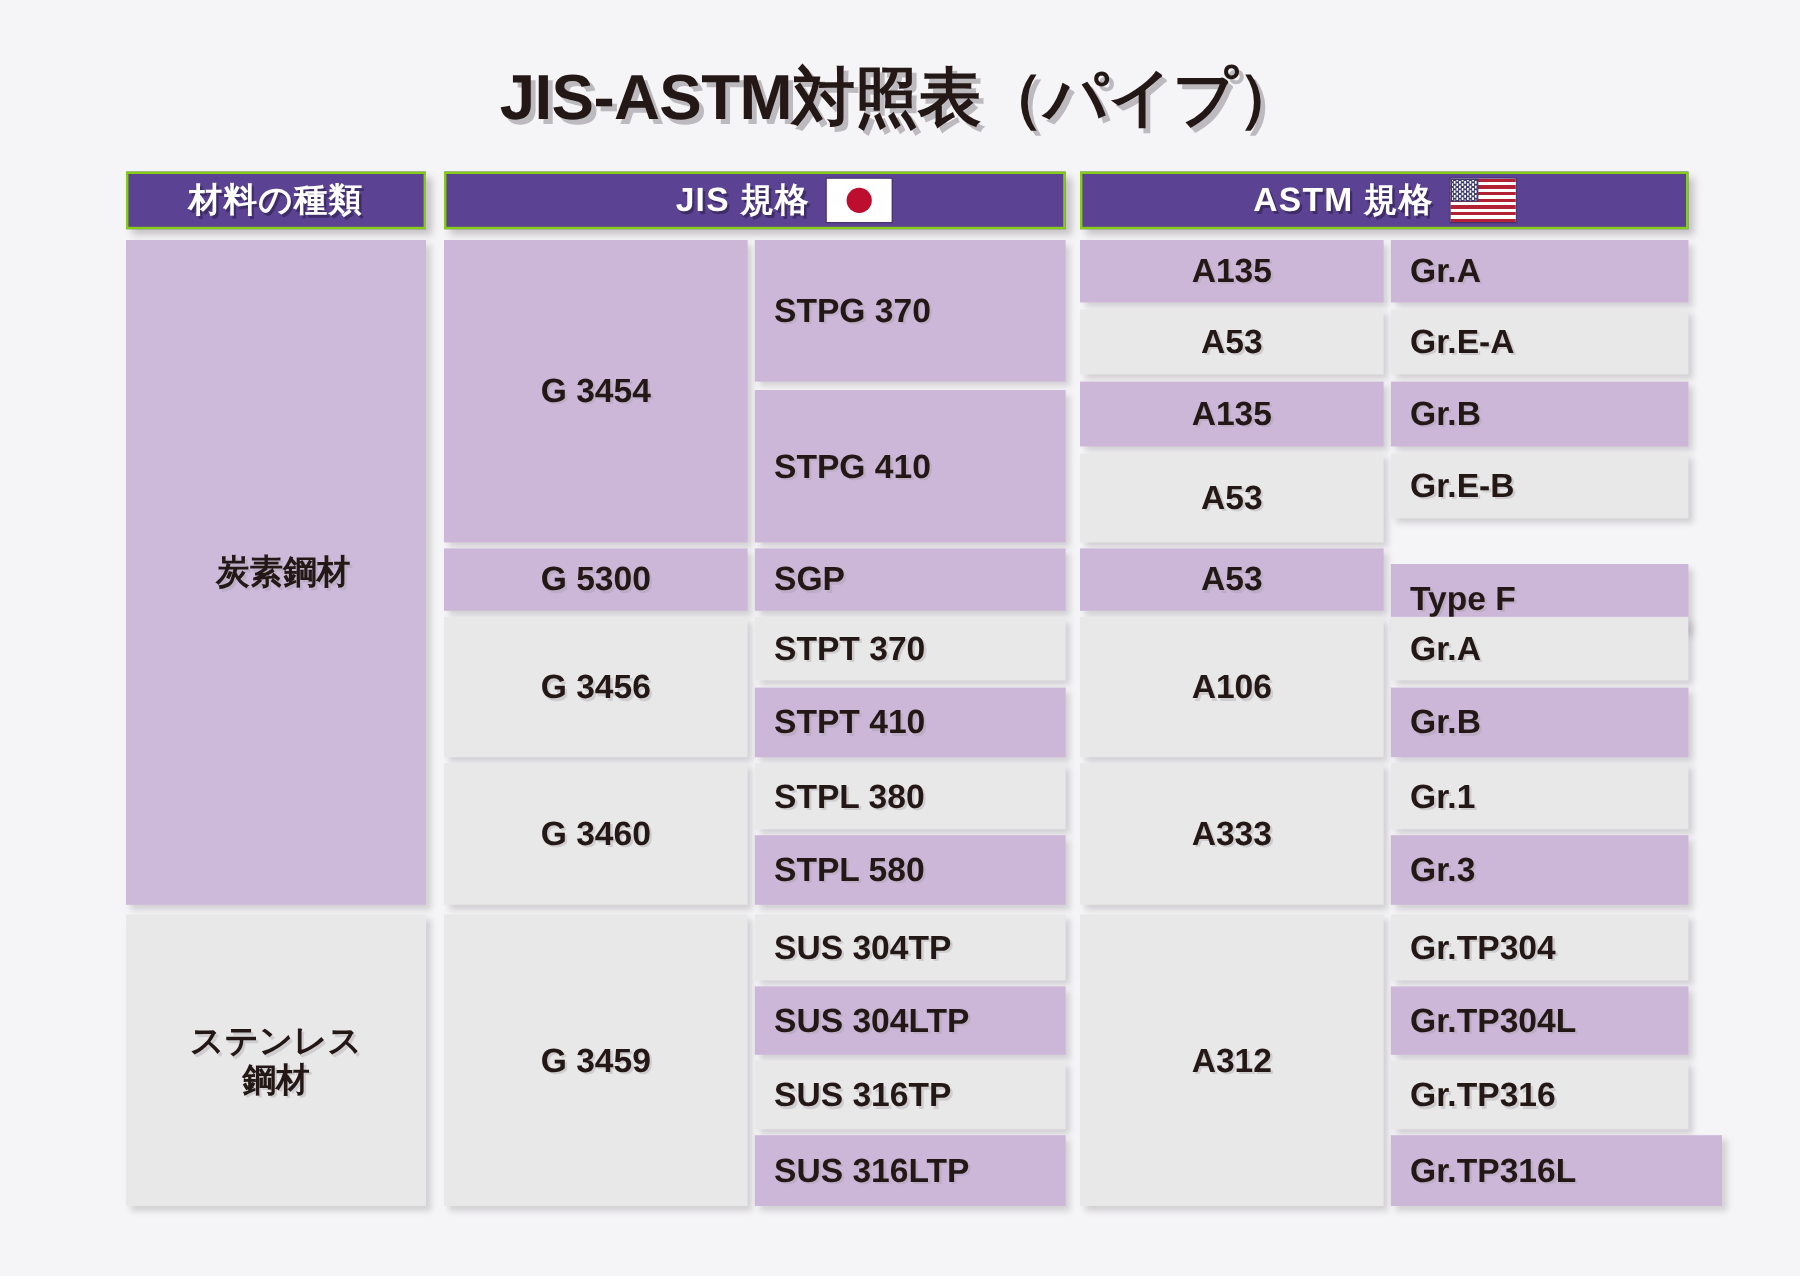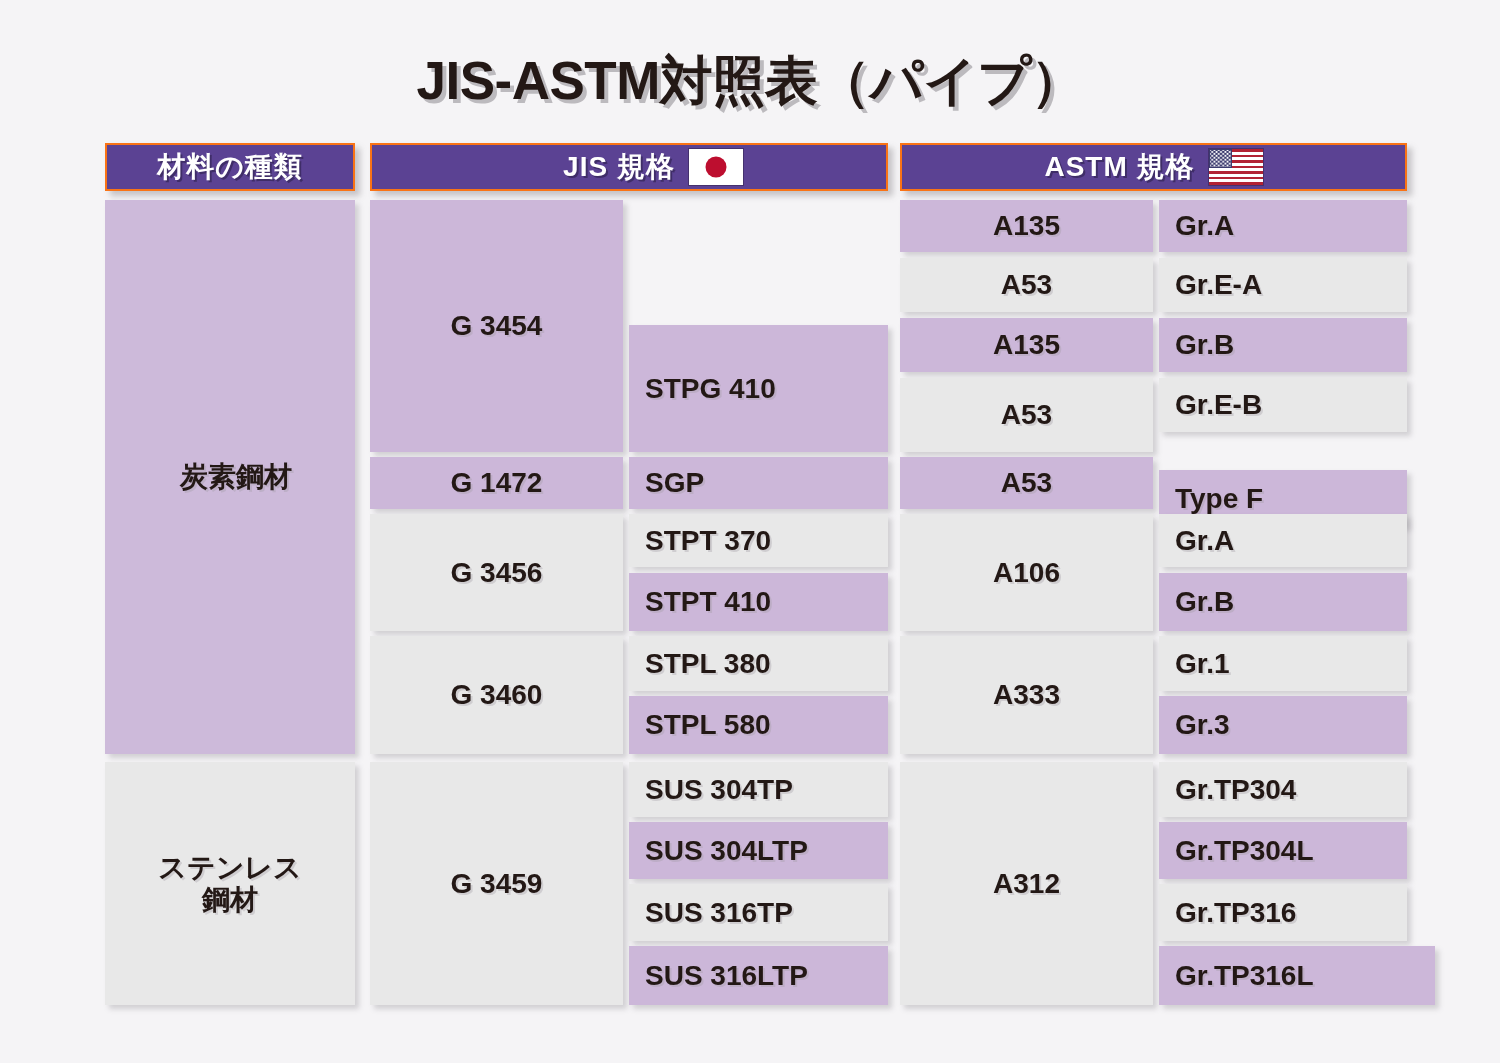--- a/index.html
+++ b/index.html
@@ -44,21 +44,21 @@
   .cell.lft{justify-content:flex-start;padding-left:16px;}
   .fill-purple{background:#ccb7d9;}
   .fill-grey{background:#e8e8e8;}
   .fill-lav{background:#cdbada;padding-left:12px;}
 
   
   .hdr{
     position:absolute;
     box-sizing:border-box;
     background:#5b4293;
-    border:2px solid #f97316;
+    border:2px solid #84cc16;
     display:flex;
     align-items:center;
     justify-content:center;
     gap:14px;
     color:#ffffff;
     font-size:28px;
     font-weight:bold;
     letter-spacing:1px;
     box-shadow:5px 5px 6px rgba(120,115,122,0.38);
     text-shadow:2px 2px 0 rgba(40,30,70,0.55);
@@ -126,35 +126,38 @@
   <div class="cell ctr fill-grey multiline" style="left:0;top:619px;width:250px;height:243px;">
     <span>ステンレス</span>
     <span>鋼材</span>
   </div>
 
   <div class="cell ctr fill-purple" style="left:265px;top:57px;width:253px;height:252px;">
     <span>G 3454</span>
   </div>
 
   <div class="cell ctr fill-purple" style="left:265px;top:314px;width:253px;height:52px;">
-    <span>G 1472</span>
+    <span>G 5300</span>
   </div>
 
   <div class="cell ctr fill-grey" style="left:265px;top:371px;width:253px;height:117px;">
     <span>G 3456</span>
   </div>
 
   <div class="cell ctr fill-grey" style="left:265px;top:493px;width:253px;height:118px;">
     <span>G 3460</span>
   </div>
 
   <div class="cell ctr fill-grey" style="left:265px;top:619px;width:253px;height:243px;">
     <span>G 3459</span>
   </div>
 
+  <div class="cell lft fill-purple" style="left:524px;top:57px;width:259px;height:118px;">
+    <span>STPG 370</span>
+  </div>
 
   <div class="cell lft fill-purple" style="left:524px;top:182px;width:259px;height:127px;">
     <span>STPG 410</span>
   </div>
 
   <div class="cell lft fill-purple" style="left:524px;top:314px;width:259px;height:52px;">
     <span>SGP</span>
   </div>
 
   <div class="cell lft fill-grey" style="left:524px;top:371px;width:259px;height:53px;">

